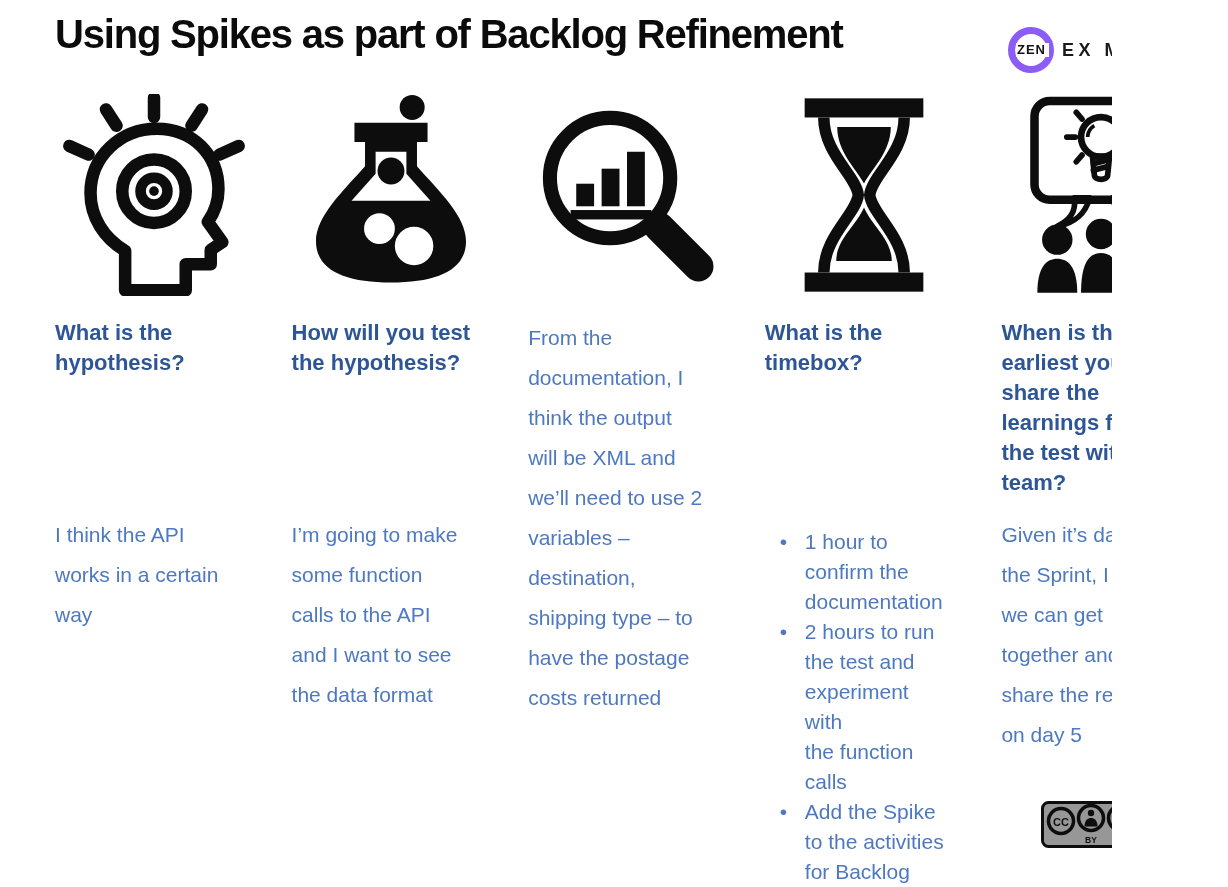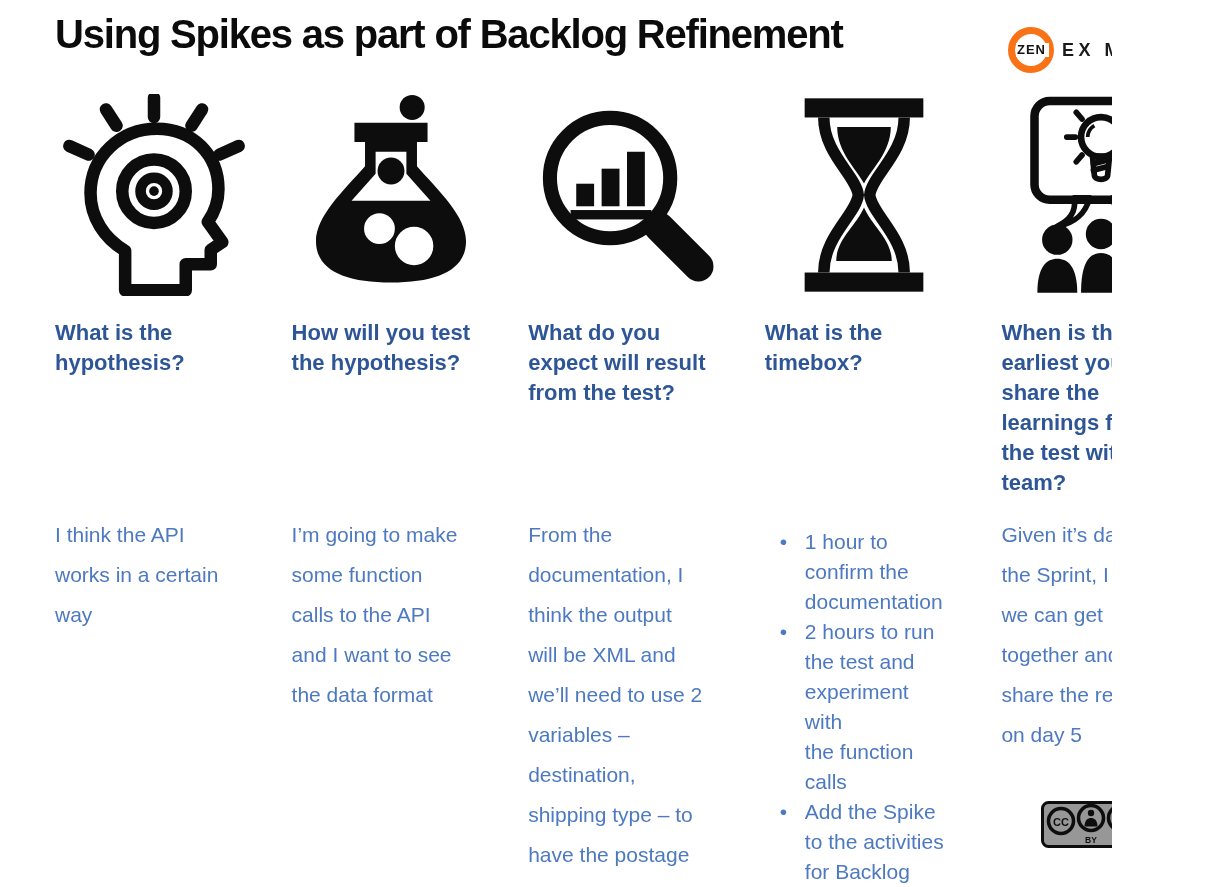--- a/index.html
+++ b/index.html
@@ -16,21 +16,21 @@
     font-size:40px;font-weight:800;letter-spacing:-1.2px;
     color:#0b0b0b;white-space:nowrap;
   }
   
   .logo{
     position:absolute;left:1008px;top:26px;
     display:flex;align-items:center;height:48px;
   }
   .enso{
     position:relative;width:32px;height:32px;
-    border:7px solid #f97316;border-radius:50%;
+    border:7px solid #8b5cf6;border-radius:50%;
     flex:0 0 auto;
   }
   .enso .zen{
     position:absolute;left:1px;top:50%;transform:translateY(-50%);
     background:#ffffff;padding:0 3px 0 1px;
     font-size:13px;font-weight:700;letter-spacing:1px;color:#141414;
     line-height:14px;
   }
   .logo-rest{
     margin-left:8px;font-size:18px;font-weight:700;
@@ -132,23 +132,20 @@
       <div class="icon-cell">
         <svg viewBox="0 0 200 200" width="188">
           <circle cx="82" cy="82" r="64" class="ic" stroke-width="15"></circle>
           <rect x="40" y="116" width="86" height="10" fill="#0d0d0d"></rect>
           <rect x="46" y="88" width="19" height="24" fill="#0d0d0d"></rect>
           <rect x="73" y="72" width="19" height="40" fill="#0d0d0d"></rect>
           <rect x="100" y="54" width="19" height="58" fill="#0d0d0d"></rect>
           <line x1="134" y1="134" x2="176" y2="176" stroke="#0d0d0d" stroke-width="32" stroke-linecap="round"></line>
         </svg>
       </div>
-      <div class="q-heading">What do you
-expect will result
-from the test?</div>
       <div class="q-body">From the
 documentation, I
 think the output
 will be XML and
 we’ll need to use 2
 variables –
 destination,
 shipping type – to
 have the postage
 costs returned</div>

